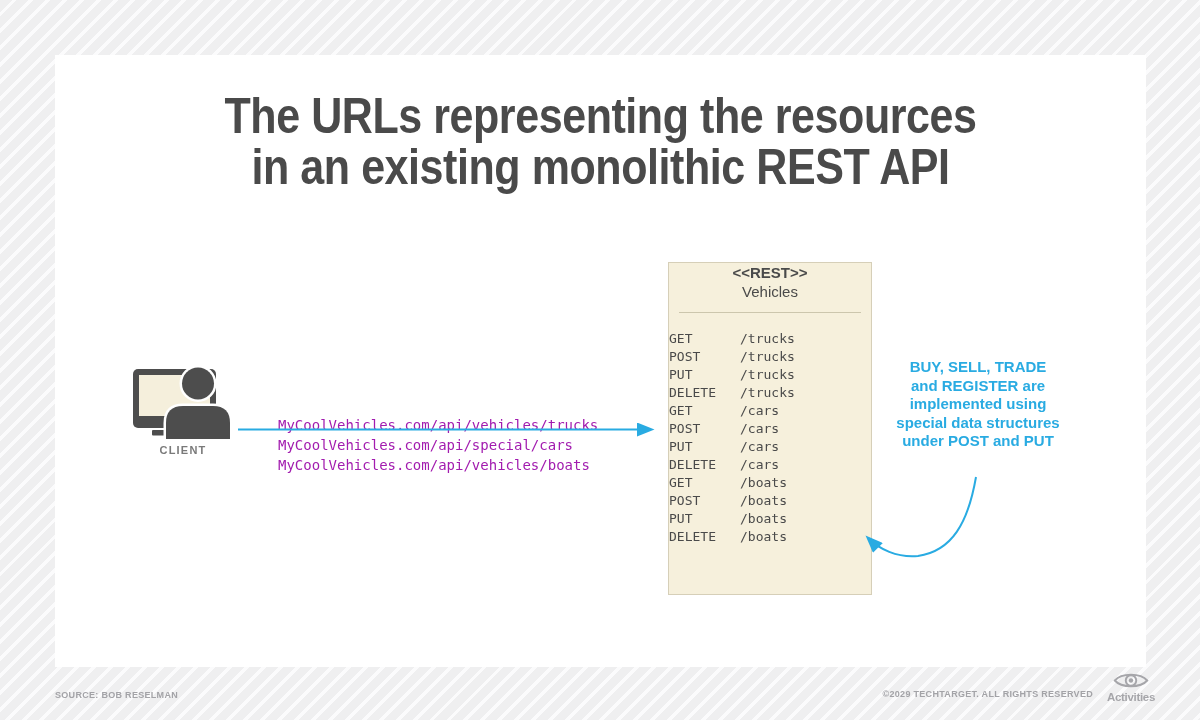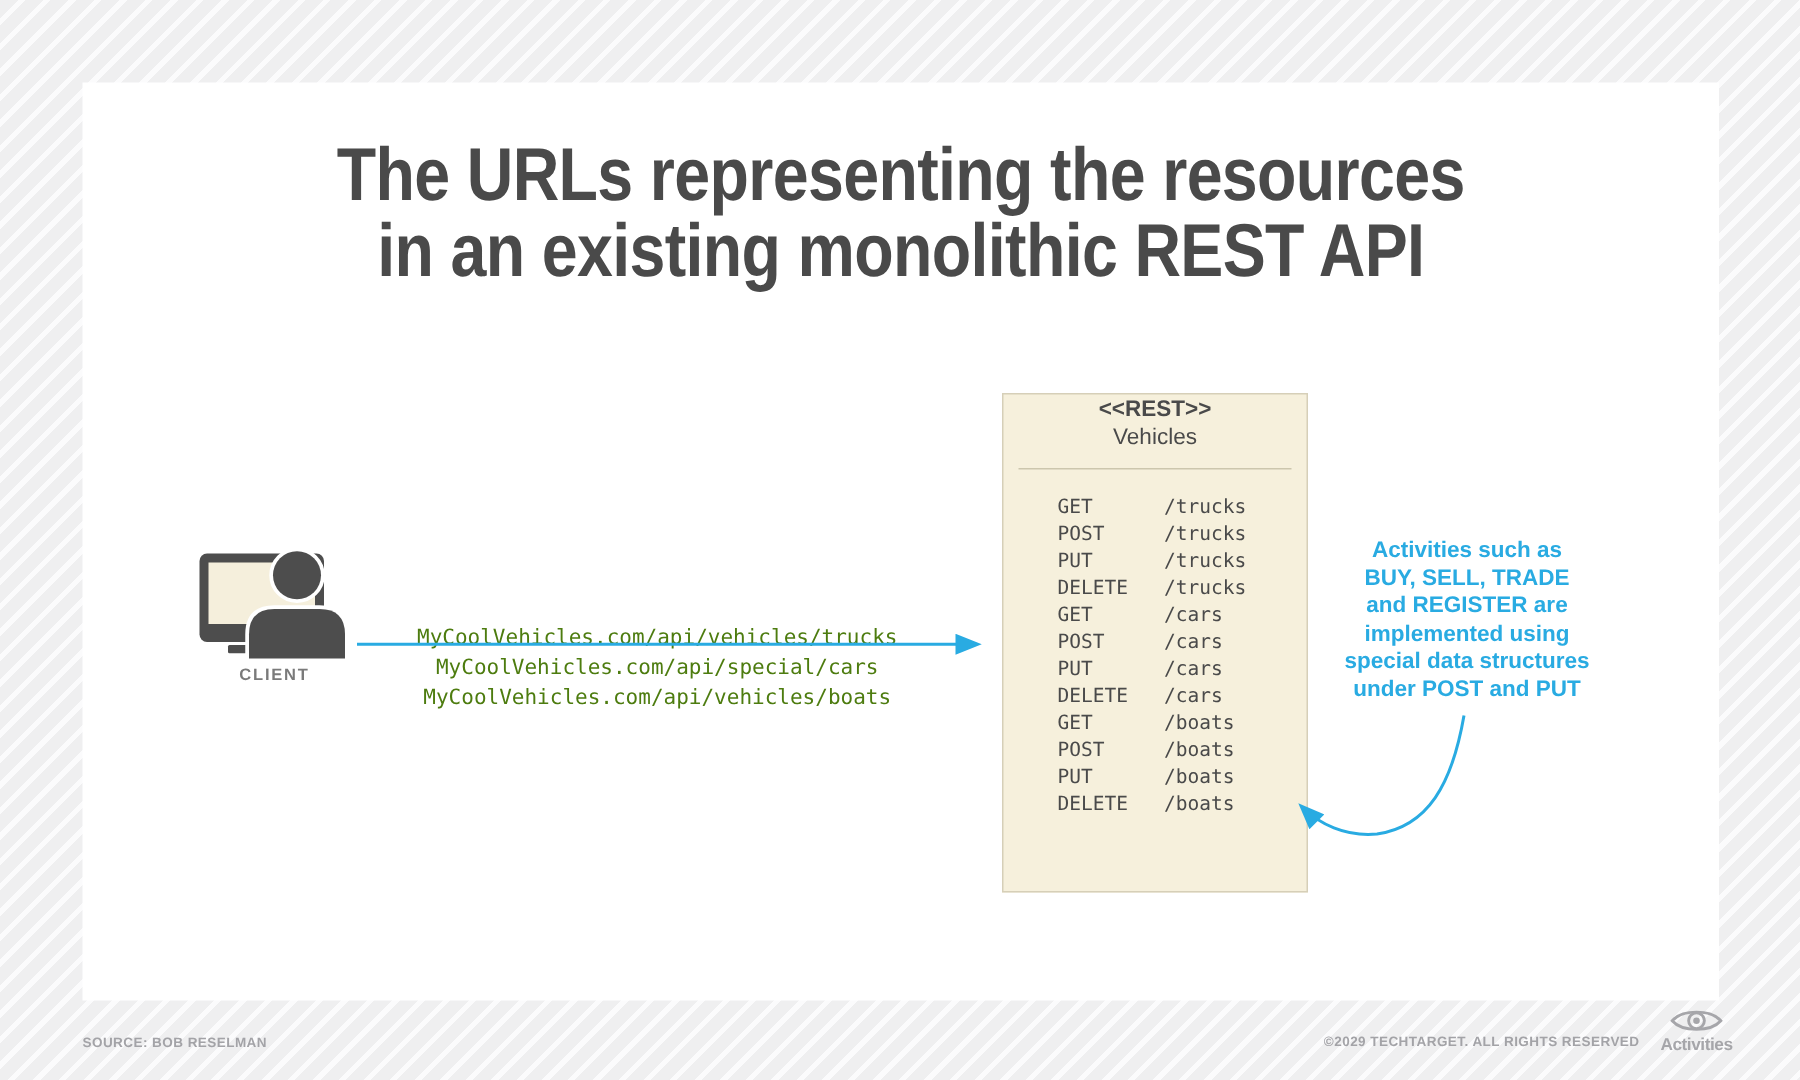--- a/index.html
+++ b/index.html
@@ -21,35 +21,34 @@
   
   .client{position:absolute;left:75px;top:306px;width:106px;height:80px;}
   .client-label{
     position:absolute;left:70px;top:389px;width:116px;text-align:center;
     font-size:11px;font-weight:bold;color:#7a7a7a;letter-spacing:1.2px;
   }
 
   
   .urls{
     position:absolute;left:223px;top:300px;
-    font-family:"DejaVu Sans Mono",monospace;font-size:14px;line-height:20px;color:#4d7c0f;
+    font-family:"DejaVu Sans Mono",monospace;font-size:14px;line-height:20px;color:#a21caf;
     white-space:pre;
-    text-align:center;
   }
 
   
   .rest-box{
     position:absolute;left:613px;top:207px;width:204px;height:333px;box-sizing:border-box;
     background:var(--box-fill,#f6f0dc);border:1px solid var(--box-border,#d6cfb8);color:#4a4a4a;
   }
   .rest-header{text-align:center;font-size:15px;line-height:19px;}
   .stereotype{font-weight:bold;}
   .rest-divider{border:none;border-top:1px solid #ccc6ad;margin:11px 10px 0 10px;}
   .endpoints{
-    margin-top:17px;padding-left:36px;
+    margin-top:17px;
     font-family:"DejaVu Sans Mono",monospace;font-size:13px;line-height:18px;
   }
   .endpoint-row{display:flex;}
   .endpoint-row .method{width:71px;}
 
   
   .annotation{
     position:absolute;left:823px;top:303px;width:200px;text-align:center;
     font-size:15px;line-height:18.5px;font-weight:bold;color:var(--accent-blue,#29abe2);
   }
@@ -156,21 +155,20 @@
       </div>
         <div class="endpoint-row">
         <span class="method">DELETE</span>
         <span class="path">/boats</span>
       </div>
       </div>
   </div>
 
   <div class="annotation">
 
-  <div class="annotation-line">Activities such as</div>
       <div class="annotation-line">BUY, SELL, TRADE</div>
       <div class="annotation-line">and REGISTER are</div>
       <div class="annotation-line">implemented using</div>
       <div class="annotation-line">special data structures</div>
       <div class="annotation-line">under POST and PUT</div>
     </div>
 
   <svg class="arrows" viewBox="0 0 1091 612">
     <defs>
       <marker id="arrow" viewBox="0 0 10 8" refX="8" refY="4" markerWidth="9" markerHeight="7" orient="auto-start-reverse">

